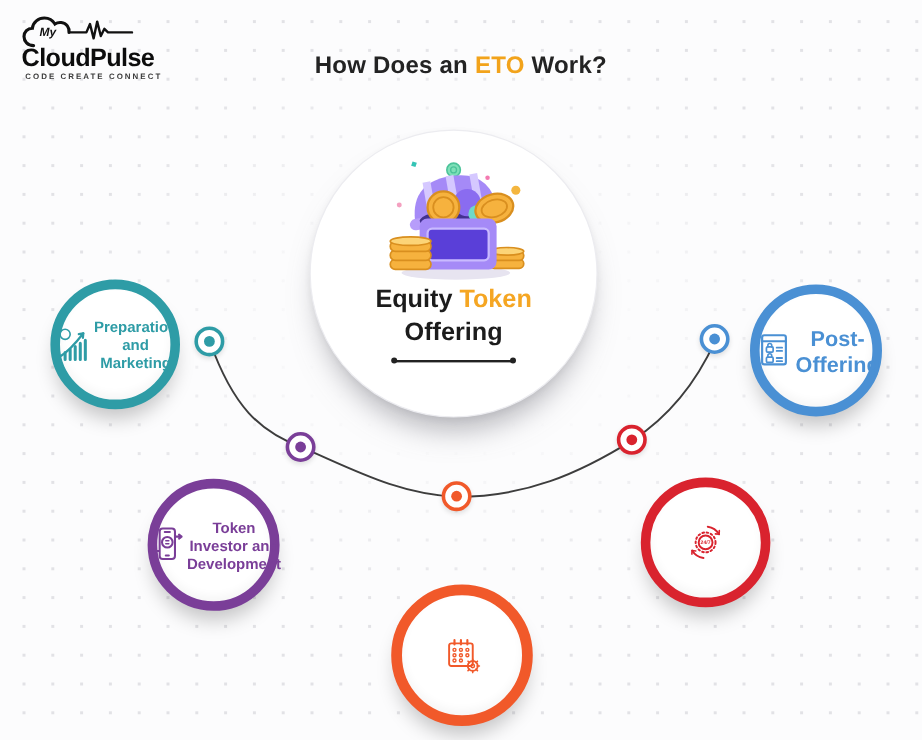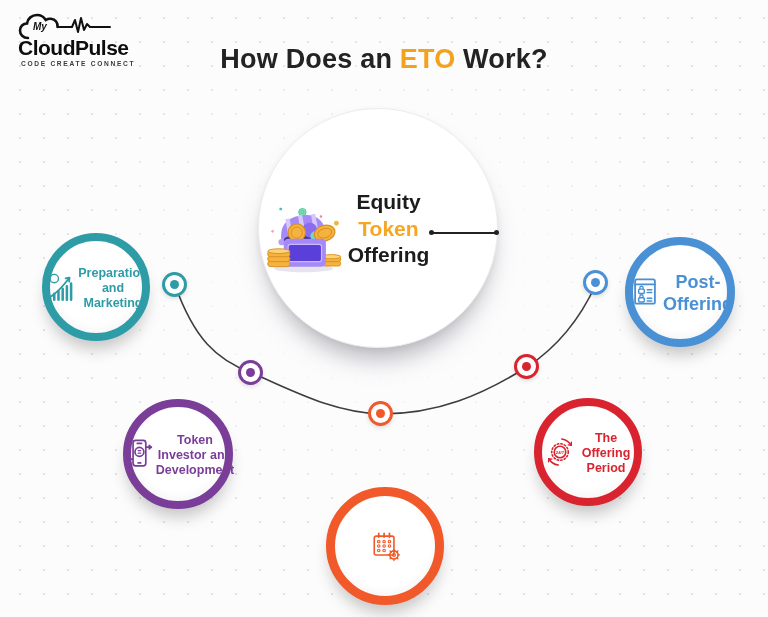--- a/index.html
+++ b/index.html
@@ -9,34 +9,34 @@
     background-color:#fcfcfd;
     background-image:radial-gradient(circle,#e2e2e6 1.2px,transparent 1.4px);
     background-size:24px 24px;background-position:8px 6px;
   }
   .fade{position:absolute;inset:0;pointer-events:none;
     background:radial-gradient(ellipse 55% 52% at 50% 44%, rgba(252,252,253,.95) 30%, rgba(252,252,253,0) 78%);}
   
   .logo{position:absolute;left:14px;top:8px;width:122px;height:64px;}
   
   .title{position:absolute;top:44px;left:0;width:100%;text-align:center;
-    font-size:27px;font-weight:600;color:#232323;letter-spacing:.2px;}
+    font-size:20px;font-weight:600;color:#232323;letter-spacing:.2px;}
   .title .hl{font-weight:800;}
   
   .arc{position:absolute;left:0;top:0;pointer-events:none;}
   .node{position:absolute;width:25px;height:25px;border-radius:50%;
     border:3.5px solid var(--c);background:#fff;box-sizing:border-box;
     display:flex;align-items:center;justify-content:center;
     box-shadow:0 2px 4px rgba(0,0,0,.12);}
   .node .dot{width:9px;height:9px;border-radius:50%;background:var(--c);}
   
   .center{position:absolute;left:258px;top:108px;width:240px;height:240px;
     border-radius:50%;background:#fff;border:1px solid #ececf0;box-sizing:border-box;
     box-shadow:0 18px 24px -8px rgba(110,110,120,.5), 0 2px 6px rgba(0,0,0,.05);
-    display:flex;flex-direction:row;align-items:center;}
+    display:flex;flex-direction:column;align-items:center;}
   .center svg.chest{margin-top:24px;}
   .center .ctext{margin-top:2px;font-size:21px;font-weight:700;color:#1c1c1c;
     text-align:center;line-height:1.28;}
   .divider{position:relative;width:100px;height:2px;background:#222;margin-top:9px;}
   .divider::before,.divider::after{content:"";position:absolute;top:-1.5px;width:5px;height:5px;
     border-radius:50%;background:#222;}
   .divider::before{left:-2px;} .divider::after{right:-2px;}
   
   .step{position:absolute;border-radius:50%;background:#fff;box-sizing:border-box;
     border:8px solid var(--c);
@@ -189,24 +189,20 @@
 <div class="step" id="step-offering" style="left: 534px; top: 398px; width: 108px; height: 108px; --c: #D9232E;">
   <svg width="36" height="36" viewBox="0 0 40 40" fill="none" stroke="currentColor" stroke-width="1.8" stroke-linecap="round">
     <circle cx="20" cy="20" r="9.2" stroke-dasharray="1.6 2.4"></circle>
     <circle cx="20" cy="20" r="6.4"></circle>
     <text x="20" y="21.8" font-size="4.8" font-weight="bold" text-anchor="middle" fill="currentColor" stroke="none">24/7</text>
     <path d="M22 5.5 A15 15 0 0 1 32.5 12.5"></path>
     <path d="M32.5 12.5 l-3.4 -0.4 M32.5 12.5 l0.2 -3.4" stroke-width="1.5"></path>
     <path d="M18 34.5 A15 15 0 0 1 7.5 27.5"></path>
     <path d="M7.5 27.5 l3.4 0.4 M7.5 27.5 l-0.2 3.4" stroke-width="1.5"></path>
   </svg>
-  <div class="label">
-    <span>The Offering</span>
-    <span>Period</span>
-  </div>
 </div>
 
 <div class="step" id="step-post" style="left: 625px; top: 237px; width: 110px; height: 110px; --c: #4A90D4;">
   <svg width="36" height="36" viewBox="0 0 40 40" fill="none" stroke="currentColor" stroke-width="2" stroke-linecap="round" stroke-linejoin="round">
     <rect x="9" y="6" width="22" height="27" rx="2"></rect>
     <path d="M9 11.5 h22"></path>
     <path d="M14.3 16.8 v-1.4 a1.8 1.8 0 0 1 3.6 0 v1.4" stroke-width="1.5"></path>
     <rect x="13" y="16.8" width="6.2" height="4.8" rx="1" stroke-width="1.6"></rect>
     <path d="M22.5 17.5 h5 M22.5 20.5 h5" stroke-width="1.7"></path>
     <path d="M14.3 26.3 v-1.4 a1.8 1.8 0 0 1 3.6 0 v1.4" stroke-width="1.5"></path>

